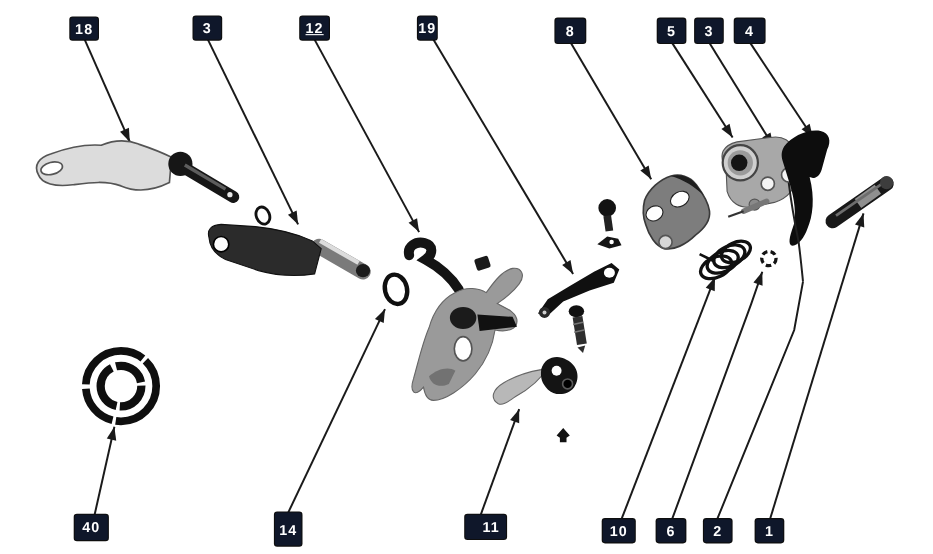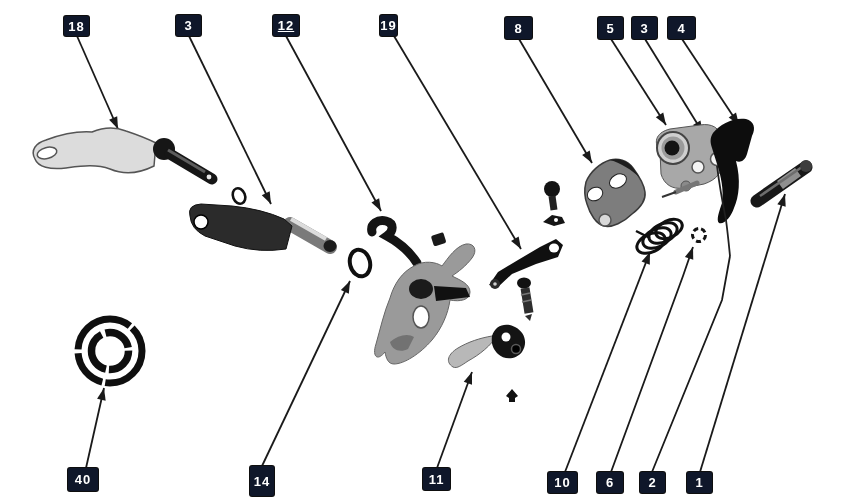--- a/index.html
+++ b/index.html
@@ -204,21 +204,21 @@
   <div class="callout" style="left:668px;top:17px;width:27px;height:22px;">
       <span>4</span>
     </div>
 
   <div class="callout" style="left:68px;top:468px;width:30px;height:23px;">
       <span>40</span>
     </div>
   <div class="callout" style="left:250px;top:466px;width:24px;height:30px;justify-content:center;">
       <span>14</span>
     </div>
-  <div class="callout" style="left:423px;top:468px;width:27px;height:22px;">
+  <div class="callout" style="left:423px;top:468px;width:27px;height:22px;padding-left:10px;">
       <span>11</span>
     </div>
   <div class="callout" style="left:548px;top:472px;width:29px;height:21px;">
       <span>10</span>
     </div>
   <div class="callout" style="left:597px;top:472px;width:26px;height:21px;">
       <span>6</span>
     </div>
   <div class="callout" style="left:640px;top:472px;width:25px;height:21px;">
       <span>2</span>

